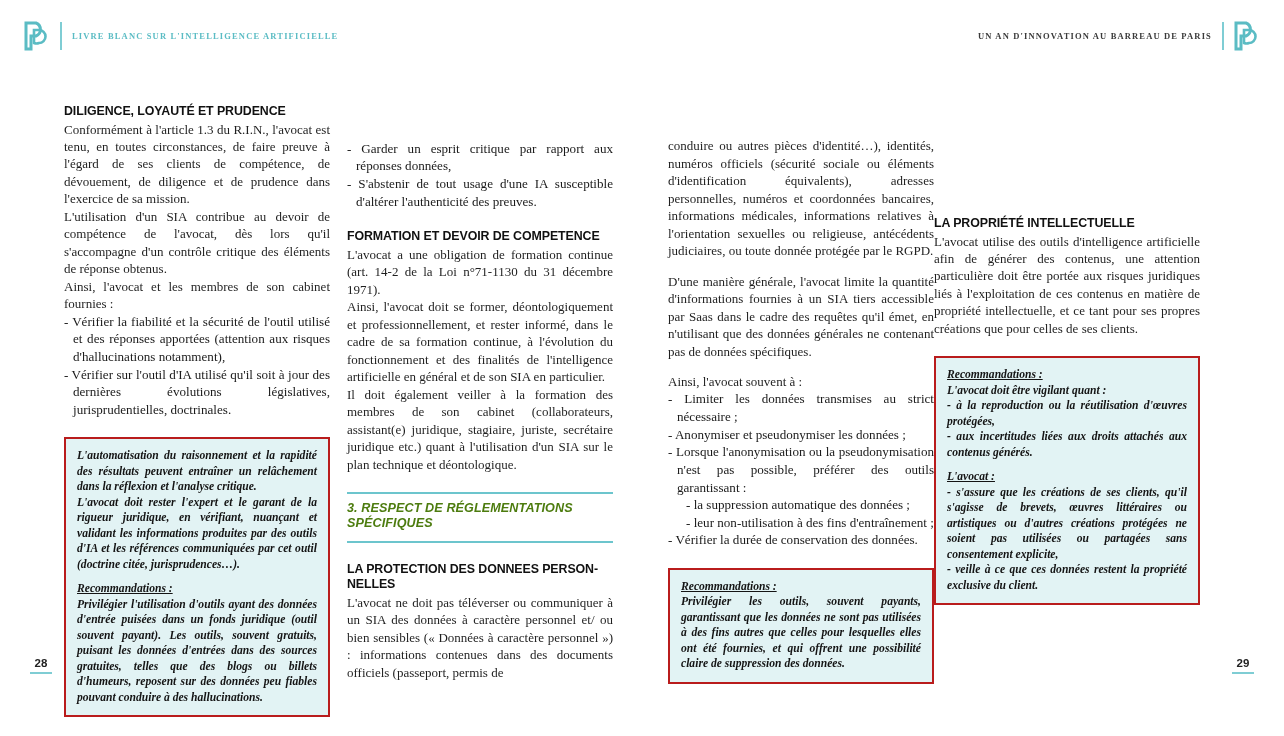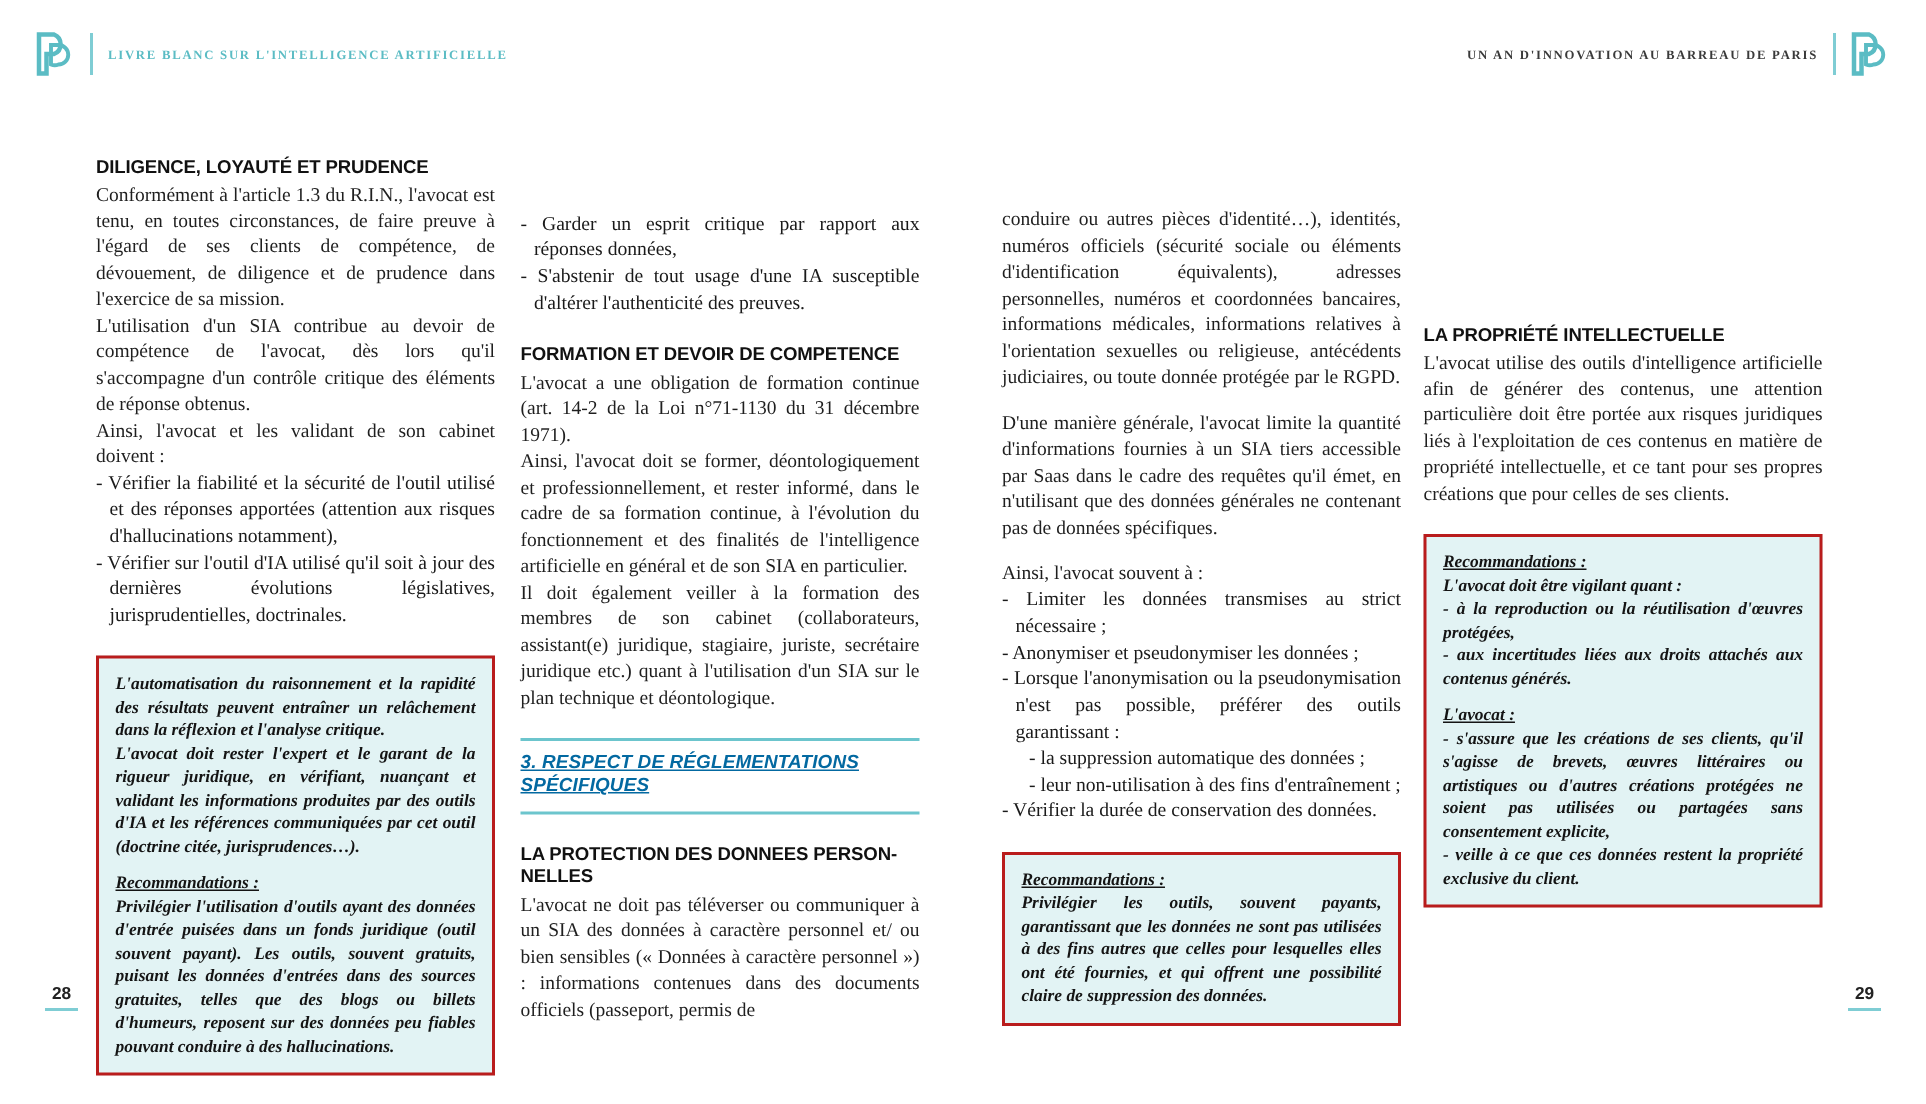--- a/index.html
+++ b/index.html
@@ -67,21 +67,21 @@
     gap: 0;
     align-items: center;
   }
   .col {
     width: 266px;
     box-sizing: border-box;
   }
   .col-1 { margin-left: 64px; }
   .col-2 { margin-left: 17px; }
   .col-3 { margin-left: 55px; }
-  .col-4 { margin-left: 15px; }
+  .col-4 { }
 
   h2.section-head {
     font-family: "Liberation Sans", sans-serif;
     font-size: 12.4px;
     font-weight: bold;
     letter-spacing: -0.1px;
     margin: 0 0 1px 0;
     line-height: 1.25;
     color: #111;
   }
@@ -144,24 +144,23 @@
     border-bottom: 2.5px solid #6cc5cd;
     padding: 7px 0 9px 0;
     margin: 0;
   }
   .banner h3 {
     font-family: "Liberation Sans", sans-serif;
     font-style: italic;
     font-weight: bold;
     font-size: 12.6px;
     line-height: 1.22;
-    color: #0369a1;
+    color: #4d7c0f;
     margin: 0;
     letter-spacing: 0.1px;
-    text-decoration: underline;
   }
 
   
   .folio {
     position: absolute;
     bottom: 62px;
     font-family: "Liberation Sans", sans-serif;
     font-size: 11.5px;
     color: #222;
     text-align: center;
@@ -206,21 +205,21 @@
     </span>
   </div>
 </div>
 
 <div class="columns">
 
   <div class="col col-1">
     <h2 class="section-head">DILIGENCE, LOYAUTÉ ET PRUDENCE</h2>
     <p class="body">Conformément à l'article 1.3 du R.I.N., l'avocat est tenu, en toutes circonstances, de faire preuve à l'égard de ses clients de compétence, de dévouement, de diligence et de prudence dans l'exercice de sa mission.</p>
     <p class="body">L'utilisation d'un SIA contribue au devoir de compétence de l'avocat, dès lors qu'il s'accompagne d'un contrôle critique des éléments de réponse obtenus.</p>
-    <p class="body">Ainsi, l'avocat et les validant de son cabinet doivent :</p>
+    <p class="body">Ainsi, l'avocat et les membres de son cabinet fournies :</p>
     <p class="li1">- Vérifier la fiabilité et la sécurité de l'outil utilisé et des réponses apportées (attention aux risques d'hallucinations notamment),</p>
     <p class="li1">- Vérifier sur l'outil d'IA utilisé qu'il soit à jour des dernières évolutions législatives, jurisprudentielles, doctrinales.</p>
     <div class="gap-md"></div>
     <div class="callout">
       <p>L'automatisation du raisonnement et la rapidité des résultats peuvent entraîner un relâchement dans la réflexion et l'analyse critique.</p>
       <p>L'avocat doit rester l'expert et le garant de la rigueur juridique, en vérifiant, nuançant et validant les informations produites par des outils d'IA et les références communiquées par cet outil (doctrine citée, jurisprudences…).</p>
       <div class="spacer"></div>
       <p class="lead">Recommandations :</p>
       <p>Privilégier l'utilisation d'outils ayant des données d'entrée puisées dans un fonds juridique (outil souvent payant). Les outils, souvent gratuits, puisant les données d'entrées dans des sources gratuites, telles que des blogs ou billets d'humeurs, reposent sur des données peu fiables pouvant conduire à des hallucinations.</p>
     </div>

